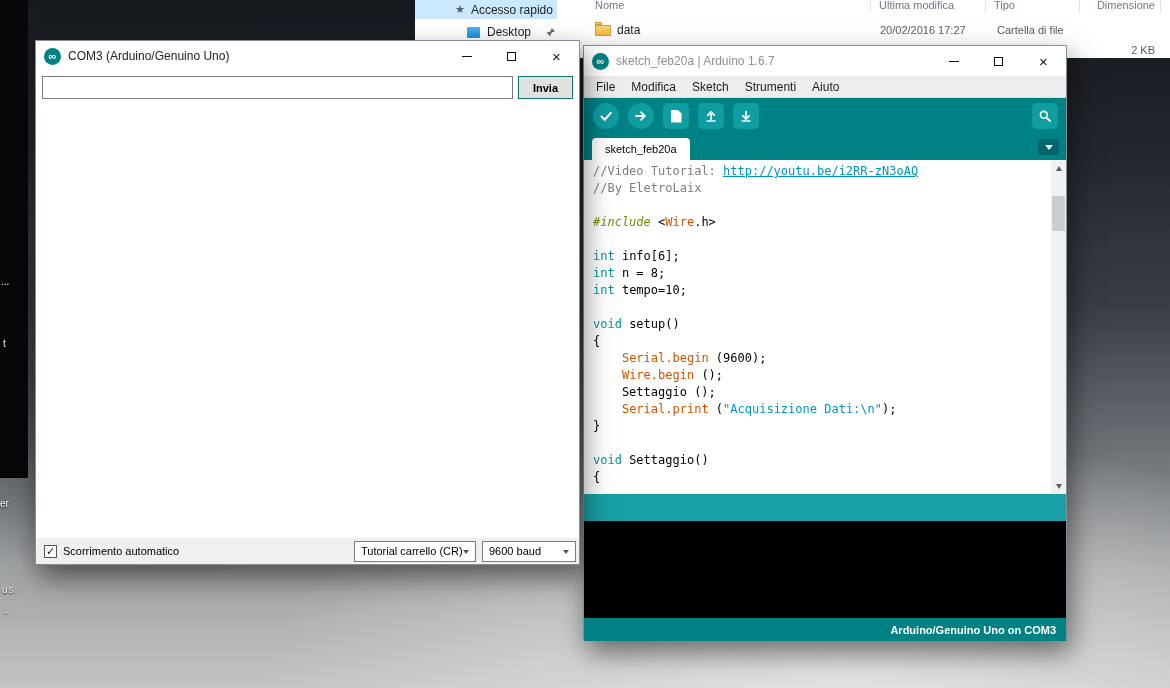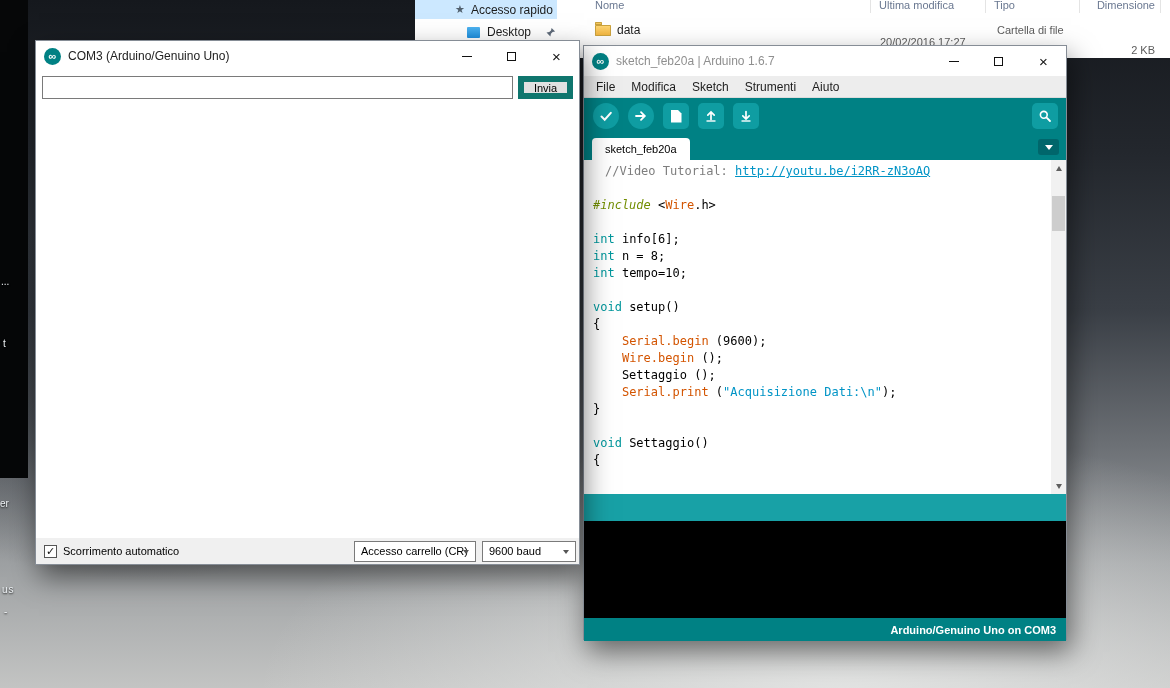--- a/index.html
+++ b/index.html
@@ -29,42 +29,42 @@
   .hcell{position:absolute;top:-2px;height:15px;line-height:15px;font-size:11px;color:#6a7891;
          border-right:1px solid #e4e4e4;box-sizing:border-box;}
   .h-name{left:12px;width:276px;} .h-mod{left:296px;width:107px;}
   .h-type{left:411px;width:86px;} .h-size{left:504px;width:74px;text-align:right;padding-right:5px;}
   .file-row{position:absolute;left:0;top:20px;right:0;height:20px;font-size:12px;color:#1d1d1d;}
   .folder{position:absolute;left:12px;top:5px;width:16px;height:11px;border-radius:1px;
           background:linear-gradient(#ffd978,#f2b33d);box-shadow:0 0 0 1px #caa23f inset;}
   .folder::before{content:"";position:absolute;top:-3px;left:0;width:7px;height:3px;background:#f4c75e;
           box-shadow:0 0 0 1px #caa23f inset;border-radius:1px 1px 0 0;}
   .f-name{position:absolute;left:34px;top:3px;}
-  .f-mod{position:absolute;left:297px;top:4px;color:#5c5c5c;font-size:11px;margin-top:12px;}
+  .f-mod{position:absolute;left:297px;top:4px;color:#5c5c5c;font-size:11px;}
   .f-type{position:absolute;left:414px;top:4px;color:#5c5c5c;font-size:11px;}
   .size2{position:absolute;left:504px;width:68px;top:44px;text-align:right;color:#5c5c5c;font-size:11px;}
 
   
   .win{position:absolute;background:#fff;border:1px solid #868d96;box-shadow:4px 12px 26px rgba(0,0,0,0.5);box-sizing:border-box;}
   .titlebar{position:absolute;left:0;top:0;right:0;height:30px;display:flex;align-items:center;background:#fff;}
   .appicon{width:17px;height:17px;border-radius:50%;background:var(--teal,#008184);color:#fff;font-size:11px;
            font-weight:bold;display:flex;align-items:center;justify-content:center;margin-left:8px;flex:none;line-height:1;}
   .title-text{margin-left:7px;font-size:12px;color:#222;white-space:nowrap;}
   .caps{position:absolute;right:0;top:0;display:flex;}
   .cap{width:45px;height:30px;display:flex;align-items:center;justify-content:center;}
   .min-glyph{width:10px;height:1px;background:#111;}
   .max-glyph{width:9px;height:9px;border:1px solid #111;box-sizing:border-box;}
   .close-glyph{font-size:15px;color:#111;line-height:1;}
 
   
   .serial{left:35px;top:40px;width:545px;height:525px;z-index:3;}
   .input-row{position:absolute;left:6px;top:35px;right:6px;height:23px;display:flex;}
   .ser-field{flex:1;border:1px solid #7a7a7a;background:#fff;position:relative;box-sizing:border-box;}
-  .btn{margin-left:5px;width:55px;border:6px solid #0f766e;background:#e1e1e1;font-size:11px;color:#000;
-       display:flex;align-items:center;justify-content:center;box-sizing:border-box;}
+  .btn{margin-left:5px;width:55px;border:1px solid #0f766e;background:#e1e1e1;font-size:11px;color:#000;
+       display:flex;align-items:center;justify-content:center;box-sizing:border-box;font-weight:bold;}
   .mon-area{position:absolute;left:6px;top:63px;right:6px;bottom:27px;background:#fff;}
   .ser-bottom{position:absolute;left:0;right:0;bottom:0;height:26px;background:#f0f0f0;display:flex;
               align-items:center;padding:0 3px 0 8px;box-sizing:border-box;font-size:11px;color:#000;}
   .chk{width:13px;height:13px;border:1px solid #555;background:#fff;display:flex;align-items:center;
        justify-content:center;font-size:11px;line-height:1;color:#111;box-sizing:border-box;flex:none;}
   .chk-label{margin-left:6px;}
   .dd{height:21px;border:1px solid #7a7a7a;background:#fff;display:flex;align-items:center;
       padding-left:6px;box-sizing:border-box;position:relative;font-size:11px;}
   .dd1{width:122px;margin-left:auto;}
   .dd2{width:94px;margin-left:6px;}
@@ -87,21 +87,21 @@
   .tabbar{position:absolute;left:0;top:88px;right:0;height:26px;background:var(--teal,#008184);}
   .tab{position:absolute;left:8px;bottom:0;height:22px;background:#fff;border-radius:4px 4px 0 0;
        padding:0 13px;font-size:11px;line-height:22px;color:#000;}
   .tab-dd{position:absolute;right:7px;top:5px;width:21px;height:16px;background:var(--tealDark,#00666b);
           border-radius:3px;display:flex;align-items:center;justify-content:center;}
   .tab-dd-tri{width:0;height:0;border-left:4px solid transparent;border-right:4px solid transparent;
           border-top:5px solid #fff;}
   .editor{position:absolute;left:0;top:114px;right:0;height:334px;background:#fff;overflow:hidden;}
   .code{position:absolute;left:9px;top:3px;right:17px;font-family:"DejaVu Sans Mono",monospace;font-size:12px;}
   .code-line{height:17px;line-height:17px;white-space:pre;}
-  .tok-cm{color:var(--comment,#7e7e7e);margin-left:12px;} .tok-url{color:var(--url,#0094c6);text-decoration:underline;}
+  .tok-cm{color:var(--comment,#7e7e7e);} .tok-url{color:var(--url,#0094c6);text-decoration:underline;}
   .tok-kw{color:var(--keyword,#00979c);} .tok-fn{color:var(--fn,#d35400);text-align:right;}
   .tok-inc{color:var(--include,#728e00);font-style:italic;} .tok-str{color:var(--string,#0094c6);} .tok-pl{color:#000;}
   .vscroll{position:absolute;right:0;top:0;width:15px;height:334px;background:#f1f1f1;}
   .sarrow{position:absolute;left:0;width:15px;height:16px;display:flex;align-items:center;justify-content:center;}
   .up{top:0;} .down{bottom:0;}
   .tri-up{width:0;height:0;border-left:3.5px solid transparent;border-right:3.5px solid transparent;border-bottom:5px solid #5f5f5f;}
   .tri-down{width:0;height:0;border-left:3.5px solid transparent;border-right:3.5px solid transparent;border-top:5px solid #5f5f5f;}
   .thumb{position:absolute;left:1px;top:36px;width:13px;height:35px;background:#cdcdcd;}
   .statusbar{position:absolute;left:0;top:448px;right:0;height:27px;background:var(--tealLight,#18a1a6);}
   .console{position:absolute;left:0;top:475px;right:0;height:97px;background:#000;}
@@ -168,21 +168,21 @@
     </div>
     <div class="input-row">
       <div class="ser-field"></div>
       <div class="btn">Invia</div>
     </div>
     <div class="mon-area"></div>
     <div class="ser-bottom">
       <span class="chk">✓</span>
       <span class="chk-label">Scorrimento automatico</span>
       <div class="dd dd1">
-        <span>Accesso carrello (CR)</span>
+        <span>Tutorial carrello (CR)</span>
         <span class="chev"></span>
       </div>
       <div class="dd dd2">
         <span>9600 baud</span>
         <span class="chev"></span>
       </div>
     </div>
   </div>
 
   <div class="win ide">
@@ -243,20 +243,21 @@
     </div>
     <div class="tabbar">
       <div class="tab">sketch_feb20a</div>
       <div class="tab-dd">
           <span class="tab-dd-tri"></span>
         </div>
     </div>
     <div class="editor">
       <div class="code">
           <div class="code-line"><span class="tok-cm">//Video Tutorial: </span><span class="tok-url">http://youtu.be/i2RR-zN3oAQ</span></div>
+          <div class="code-line"><span class="tok-cm">//By EletroLaix</span></div>
           <div class="code-line"></div>
           <div class="code-line"><span class="tok-inc">#include</span><span class="tok-pl"> &lt;</span><span class="tok-fn">Wire</span><span class="tok-pl">.h&gt;</span></div>
           <div class="code-line"></div>
           <div class="code-line"><span class="tok-kw">int</span><span class="tok-pl"> info[6];</span></div>
           <div class="code-line"><span class="tok-kw">int</span><span class="tok-pl"> n = 8;</span></div>
           <div class="code-line"><span class="tok-kw">int</span><span class="tok-pl"> tempo=10;</span></div>
           <div class="code-line"></div>
           <div class="code-line"><span class="tok-kw">void</span><span class="tok-pl"> setup()</span></div>
           <div class="code-line"><span class="tok-pl">{</span></div>
           <div class="code-line"><span class="tok-pl">    </span><span class="tok-fn">Serial.begin</span><span class="tok-pl"> (9600);</span></div>

